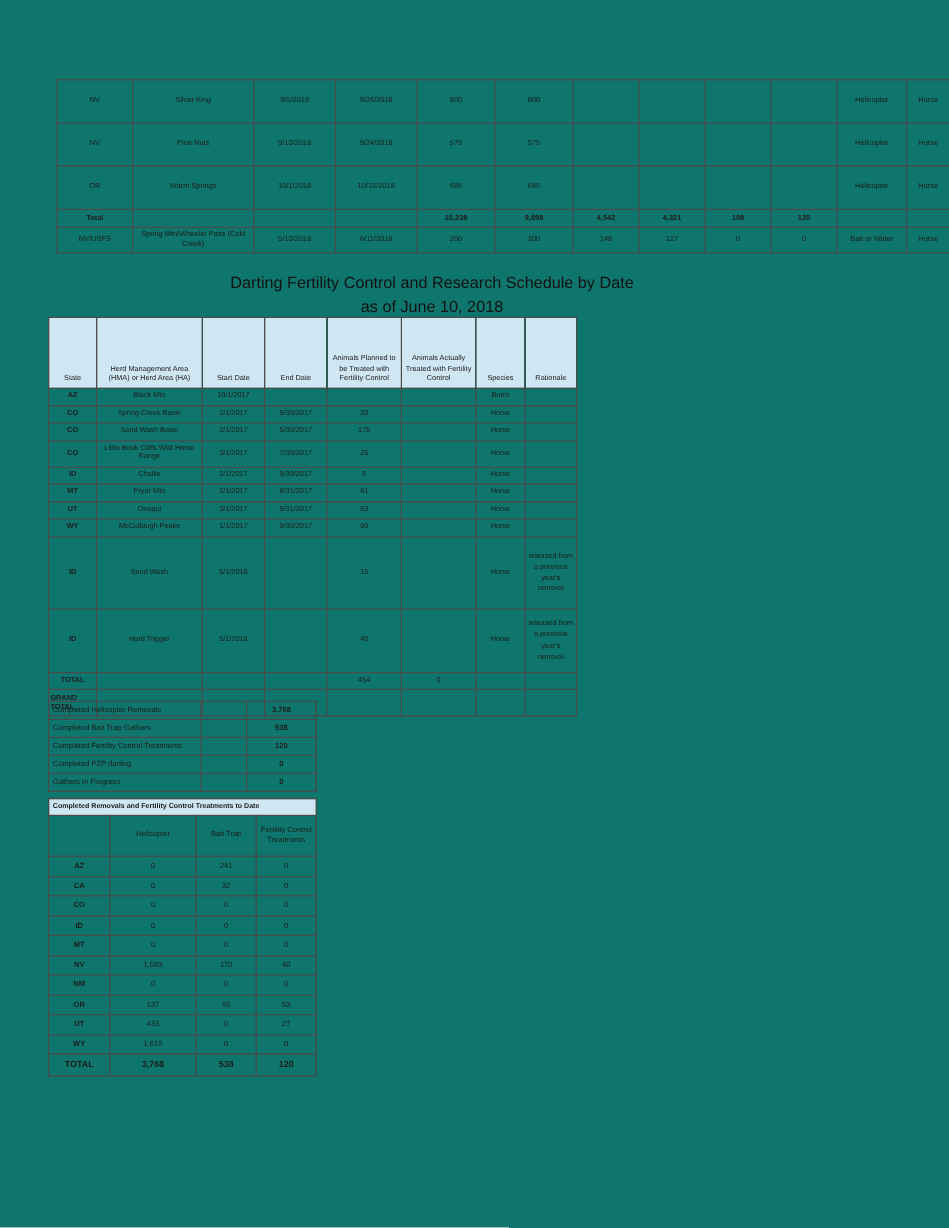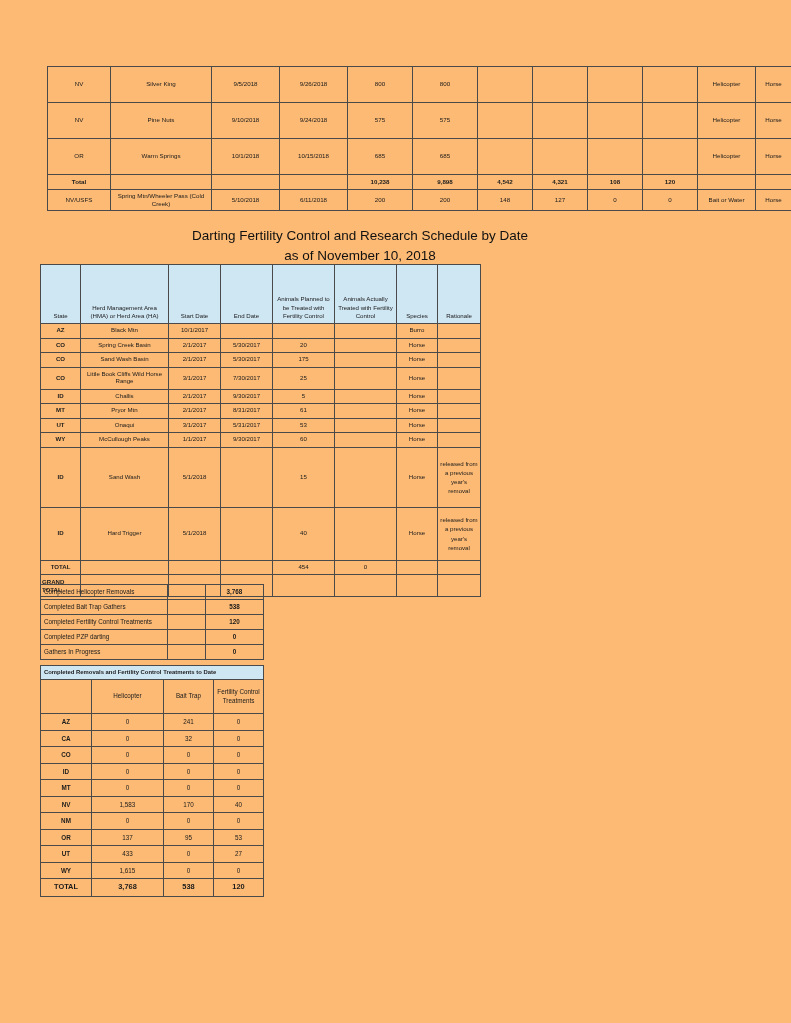--- a/index.html
+++ b/index.html
@@ -8,21 +8,21 @@
   }
   body {
     width: 791px; height: 1023px;
     position: relative;
     font-family: "Liberation Sans", sans-serif;
     color: #1b1b1b;
     overflow: hidden;
   }
   .page {
     position: absolute; inset: 0;
-    background: #fdba74;
+    background: #0f766e;
   }
 
   table {
     border-collapse: collapse;
     table-layout: fixed;
   }
   td, th {
     border: 1px solid #4a4a4a;
     padding: 1px 2px;
     font-weight: normal;
@@ -213,21 +213,21 @@
         <td>0</td>
         <td>Bait or Water</td>
         <td>Horse</td>
 
       </tr>
     </tbody>
   </table>
 
   <div class="doc-title">
     <div>Darting Fertility Control and Research Schedule by Date</div>
-    <div>as of November 10, 2018</div>
+    <div>as of June 10, 2018</div>
   </div>
 
   <table id="tbl-darting">
     <colgroup>
       <col style="width:40px">
         <col style="width:88px">
         <col style="width:52px">
         <col style="width:52px">
       <col style="width:62px">
         <col style="width:62px">

